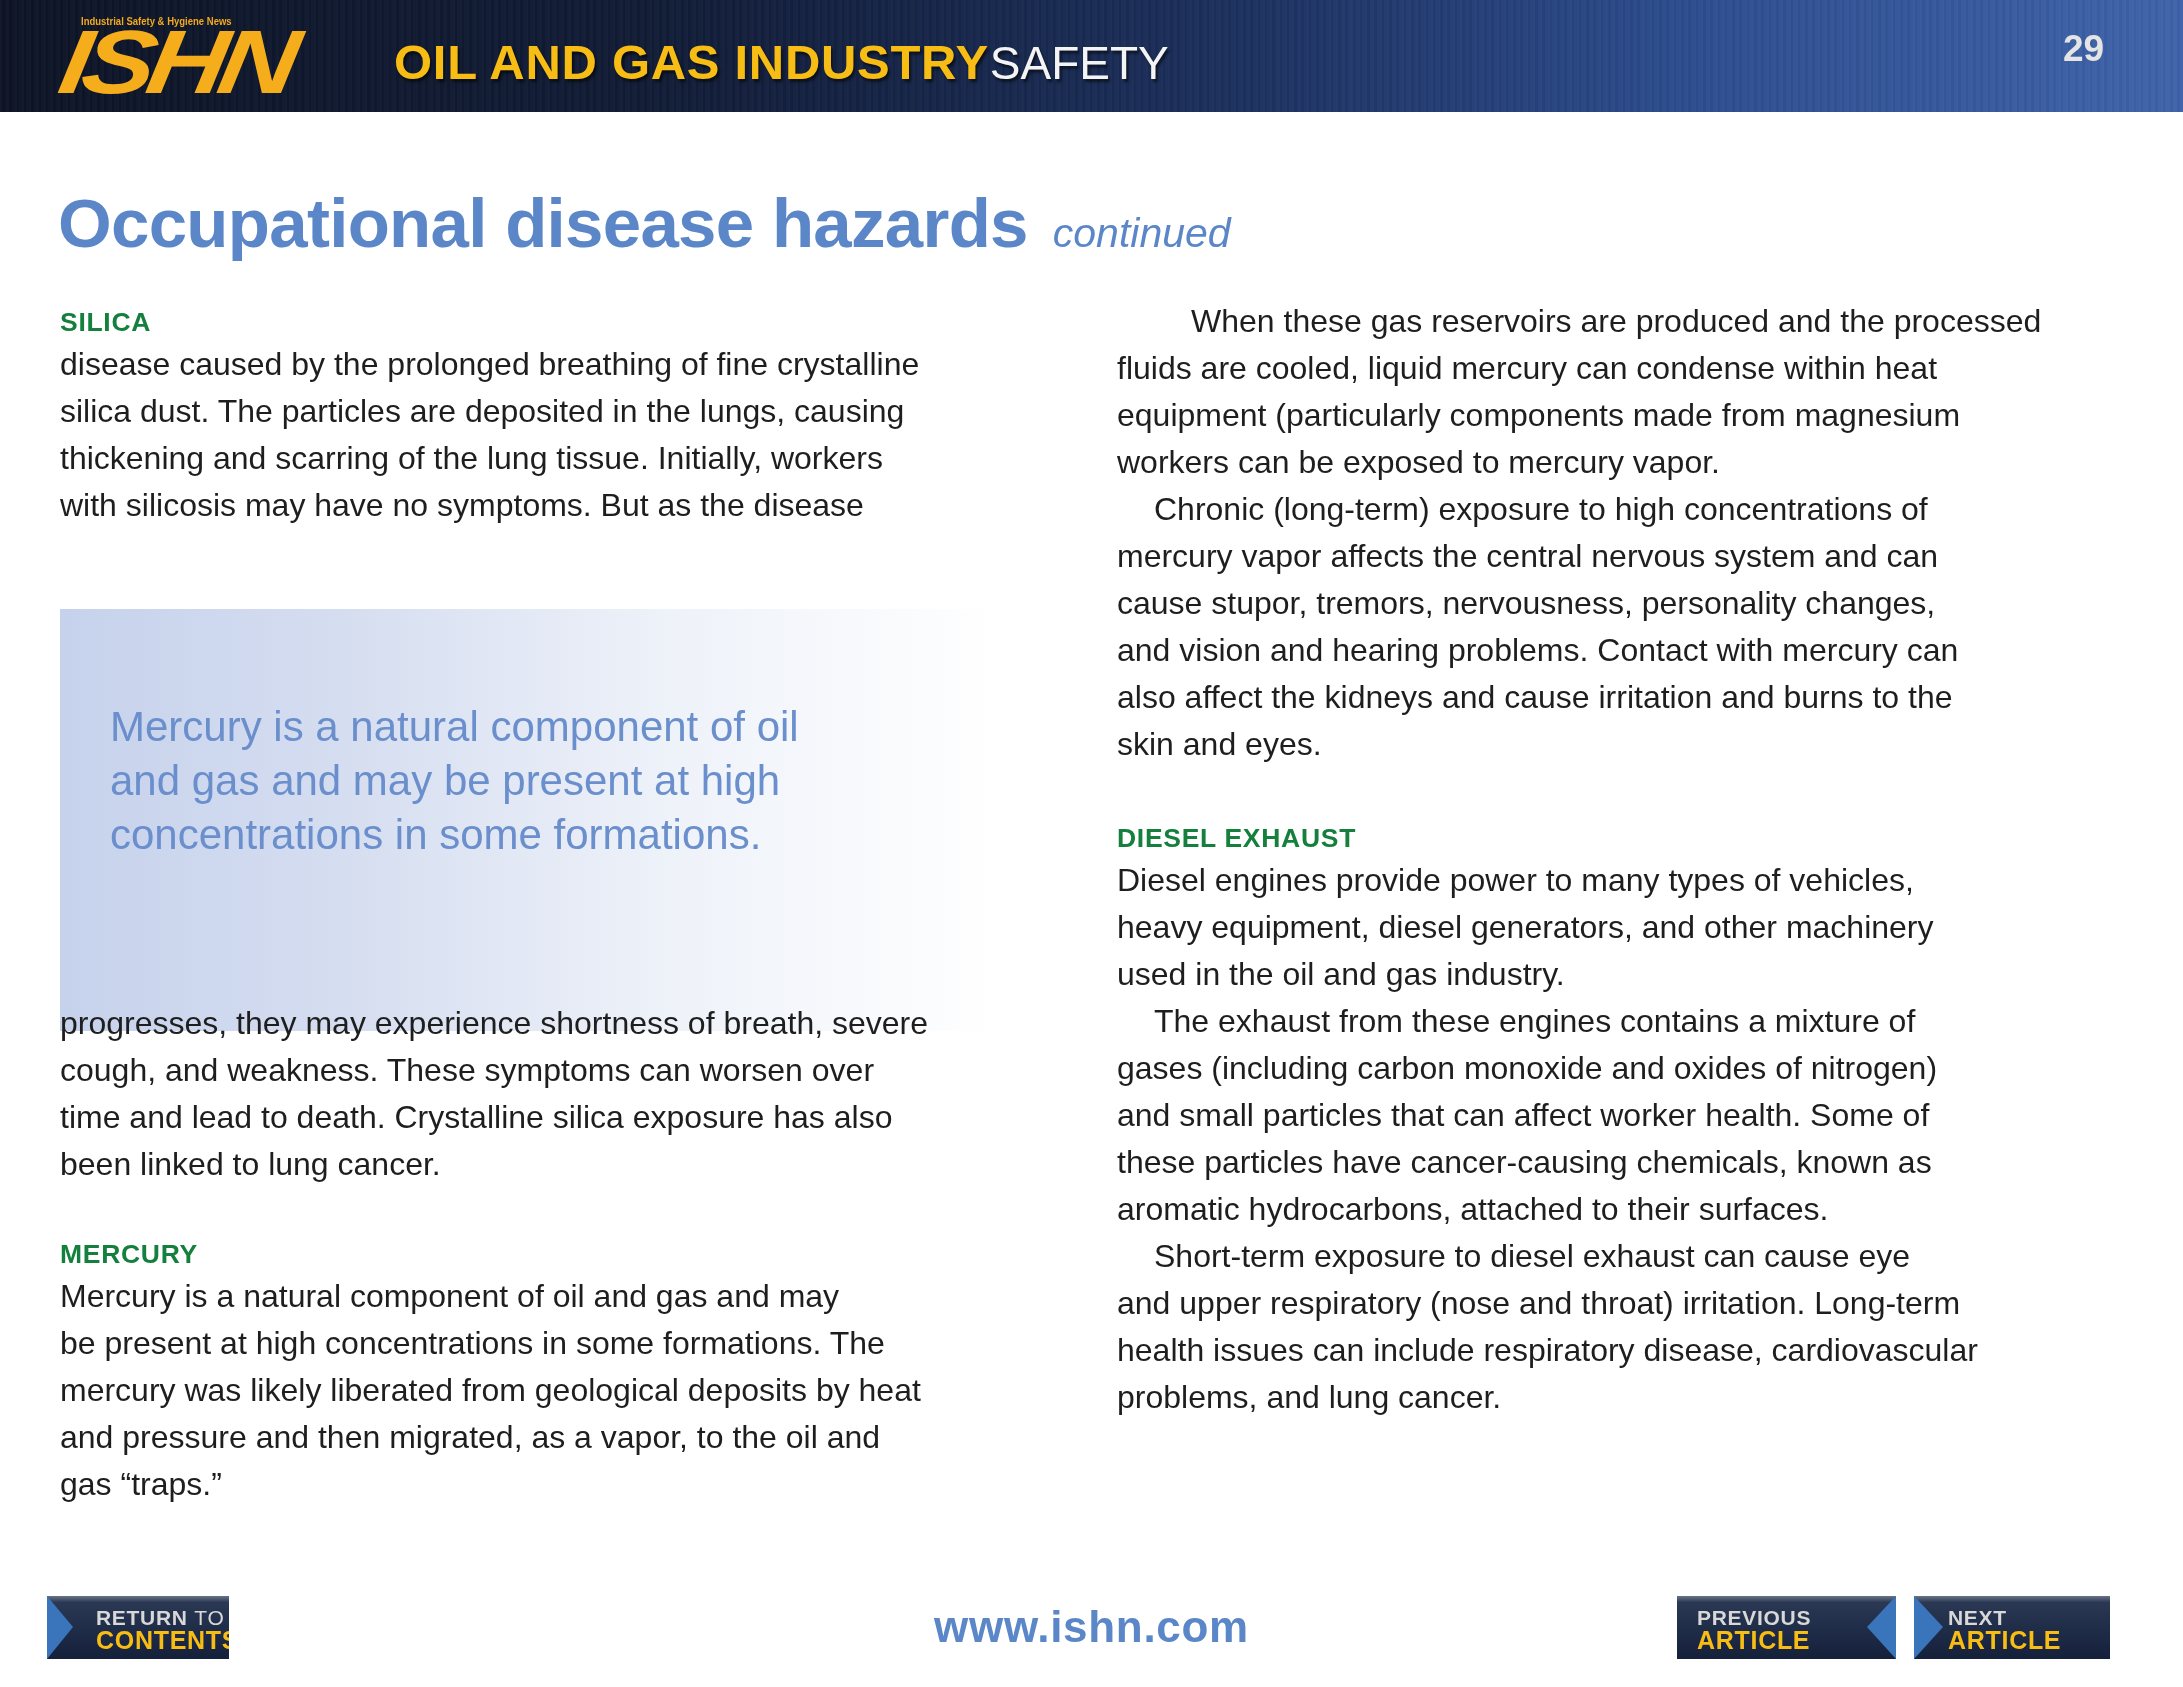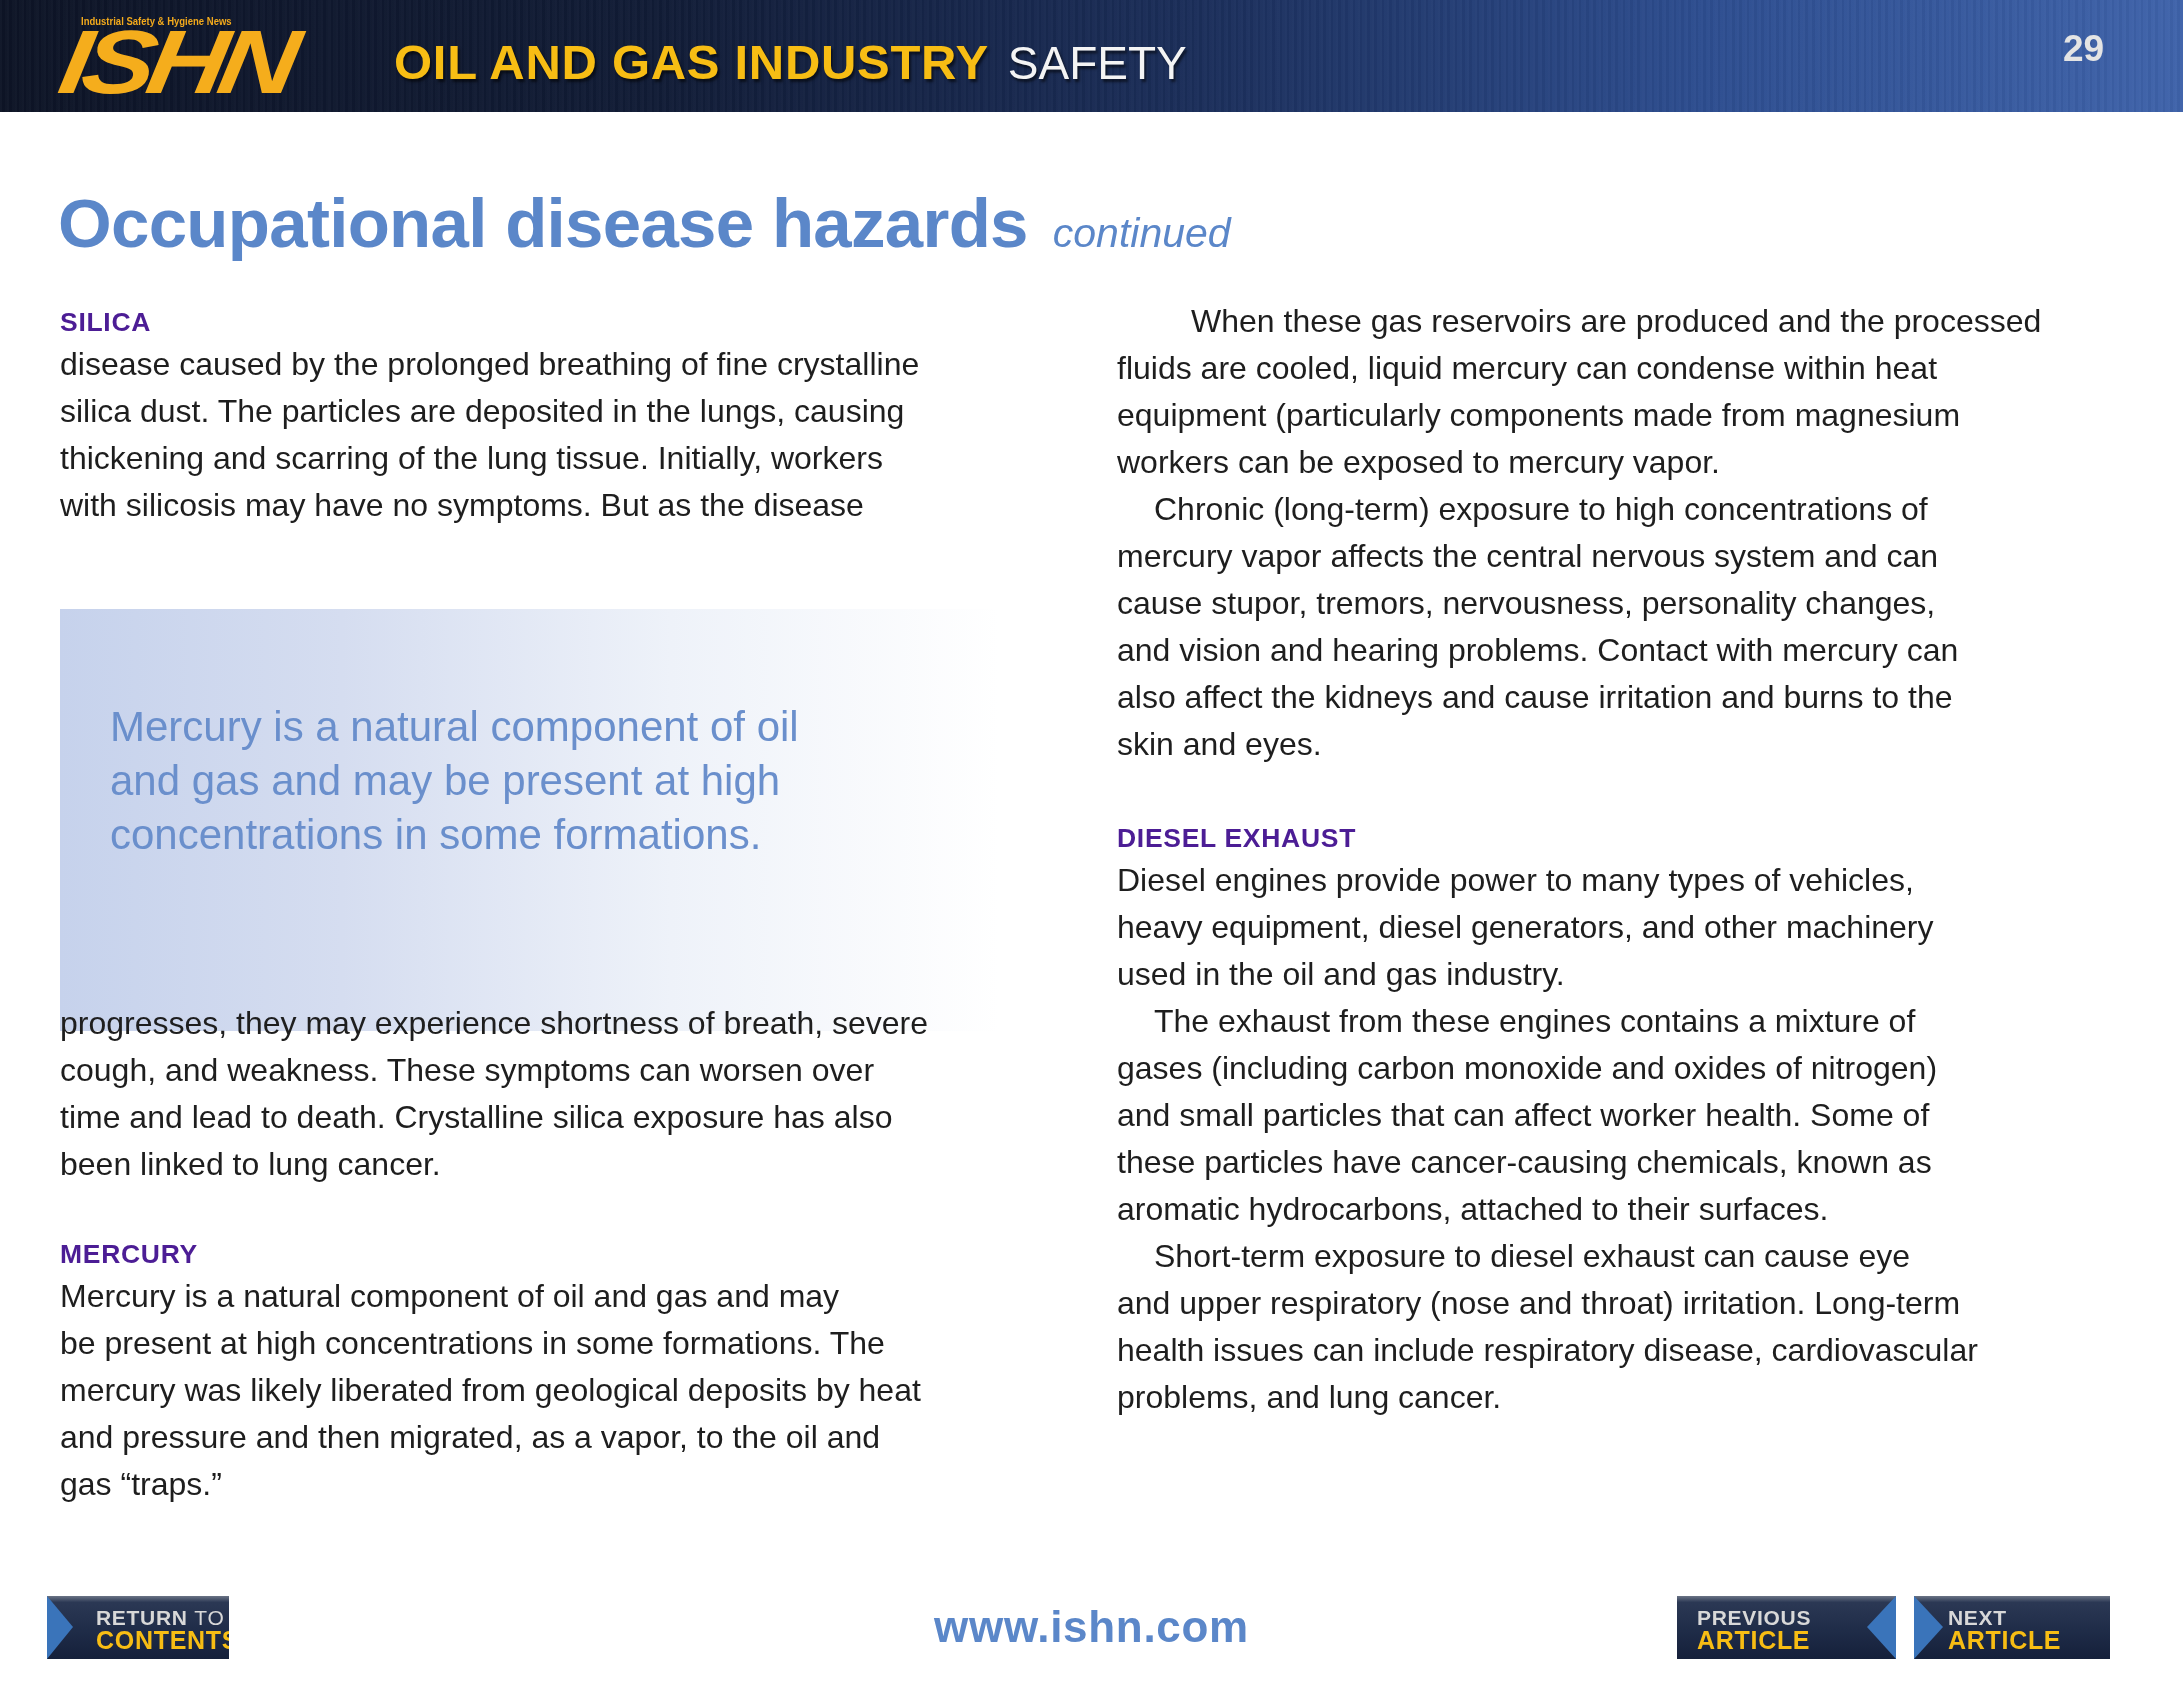--- a/index.html
+++ b/index.html
@@ -23,36 +23,36 @@
   }
   .logo-text {
     position:absolute; left:0; top:8px; font-size:90px; line-height:78px; font-weight:bold;
     font-style:italic; color:#f5ad1c; letter-spacing:-6.6px; transform:scaleX(1.22) skewX(-8deg); transform-origin:left;
   }
   .pub-title {
     position:absolute; left:394px; top:32px; font-size:49px; line-height:60px; white-space:nowrap;
     text-shadow:2px 2.6px 2.6px rgba(0,0,0,0.55);
   }
   .pub-title .gold { color:#f7bd14; font-weight:bold; letter-spacing:0.7px; }
-  .pub-title .white { color:#f4f4f4; font-weight:normal; margin-left:19px; font-size:46px; }
+  .pub-title .white { color:#f4f4f4; font-weight:normal; margin-left:1px; font-size:46px; }
   .page-num {
     position:absolute; left:2063px; top:28px; font-size:37px; font-weight:bold; color:#e4e4e4;
   }
   
   .page-title {
     position:absolute; left:58px; top:151px; white-space:nowrap; color:#5b87c9;margin-top:33px;
   }
   .page-title .main { font-size:69px; font-weight:bold; letter-spacing:-0.7px; }
   .page-title .cont { font-size:41px; font-style:italic; margin-left:25px; color:#5b87c9; }
   
   .col { position:absolute; font-size:32px; line-height:47px; }
   .col p { margin:0; }
   .indent { text-indent:37px; }
   .sec-head {
-    font-size:26.5px; line-height:37px; font-weight:bold; color:#4c1d95; letter-spacing:0.7px;
+    font-size:26.5px; line-height:37px; font-weight:bold; color:#15803d; letter-spacing:0.7px;
   }
   .left-top { left:60px; top:304px; width:1032px; }
   .left-bottom { left:60px; top:1000px; width:1032px; }
   .right-col { left:1117px; top:298px; width:1032px; }
   .line { display:block; white-space:nowrap; }
   
   .pull-quote {
     position:absolute; left:60px; top:609px; width:939px; height:422px;
     background:linear-gradient(90deg, #c6d2ec 0%, #d5ddf0 30%, #eef2f9 65%, #ffffff 100%);
   }

